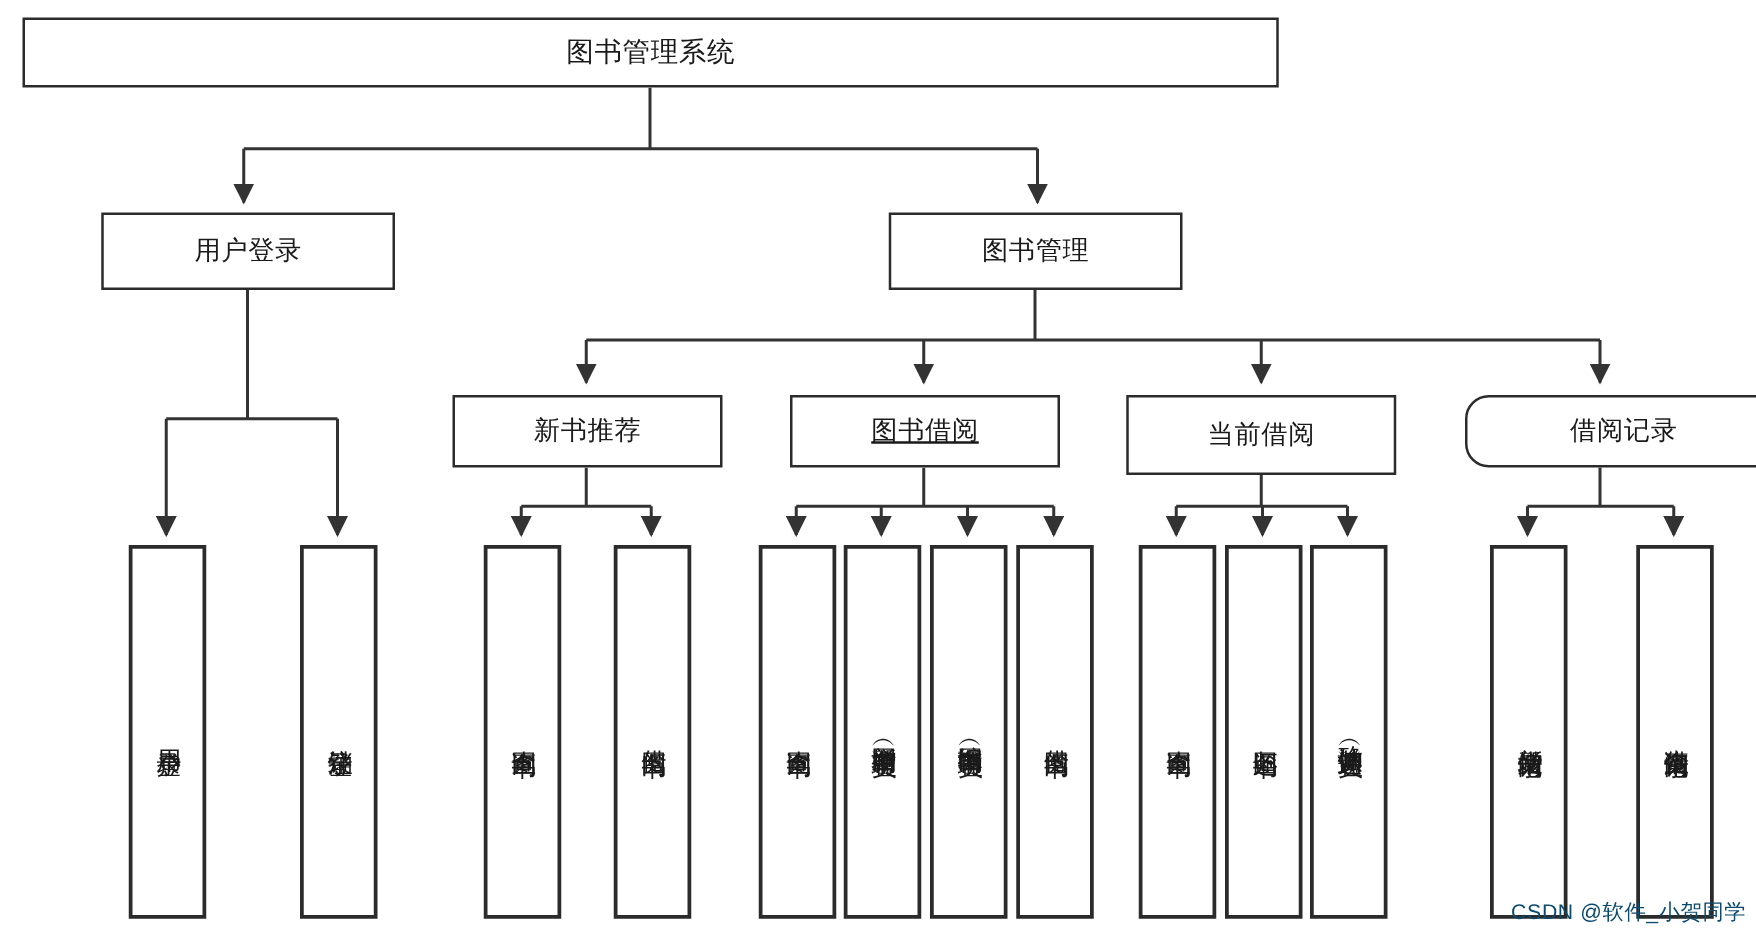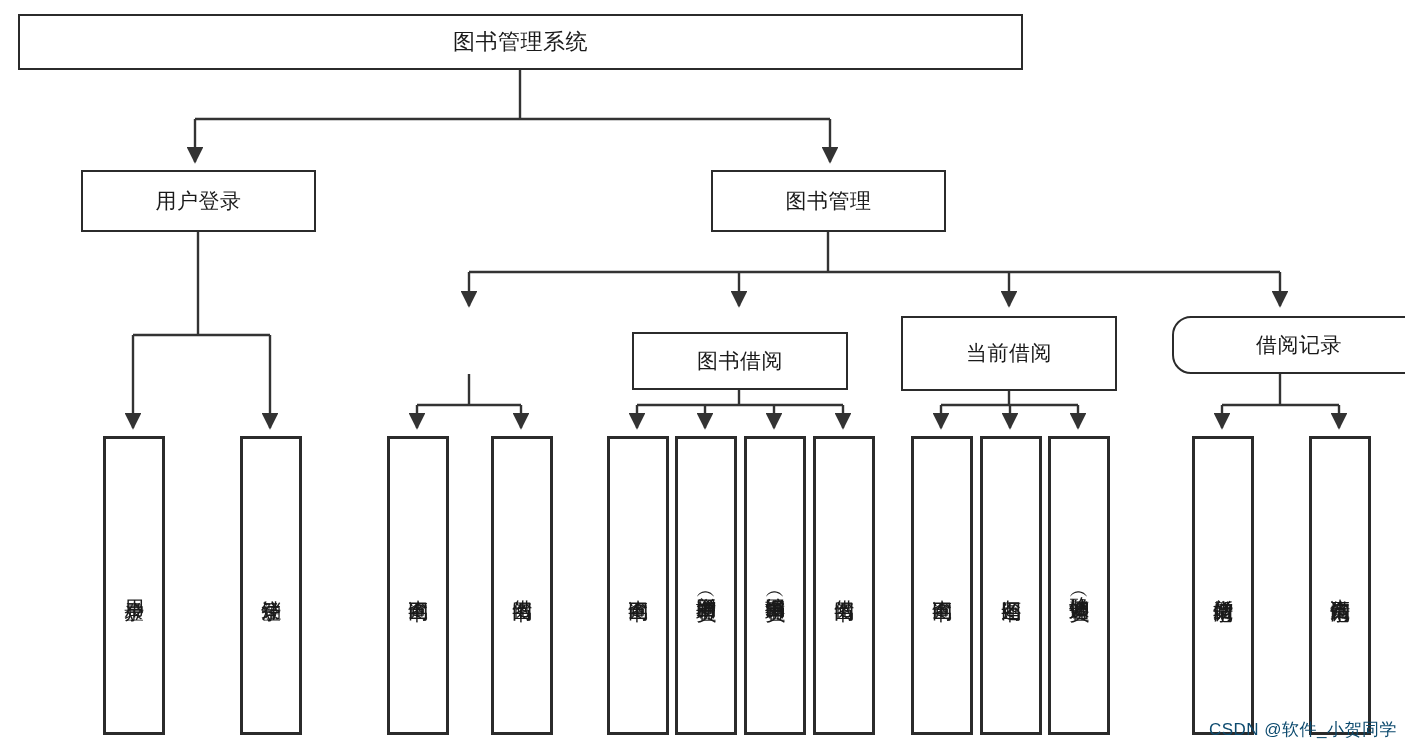--- a/index.html
+++ b/index.html
@@ -132,24 +132,27 @@
     <span class="label">图书管理系统</span>
   </div>
 
   <div class="node" style="left:81px; top:170px; width:235px; height:62px;">
     <span class="label">用户登录</span>
   </div>
   <div class="node" style="left:711px; top:170px; width:235px; height:62px;align-items:center;">
     <span class="label">图书管理</span>
   </div>
 
-  <div class="node" style="left:632px; top:332px; width:216px; height:58px;">
+  <div class="node" style="left:362px; top:316px; width:216px; height:58px;">
+    <span class="label">新书推荐</span>
+  </div>
+  <div class="node" style="left:632px; top:316px; width:216px; height:58px;text-decoration:underline;">
     <span class="label">图书借阅</span>
   </div>
-  <div class="node" style="left:901px; top:316px; width:216px; height:75px;">
+  <div class="node" style="left:901px; top:316px; width:216px; height:64px;">
     <span class="label">当前借阅</span>
   </div>
   <div class="node" style="left:1172px; top:316px; width:254px; height:58px;border-radius:19px;">
     <span class="label">借阅记录</span>
   </div>
 
   <div class="node leaf" style="left:103px; top:436px; width:62px; height:299px;">
     <span class="label">用户登录</span>
   </div>
   <div class="node leaf" style="left:240px; top:436px; width:62px; height:299px;">

